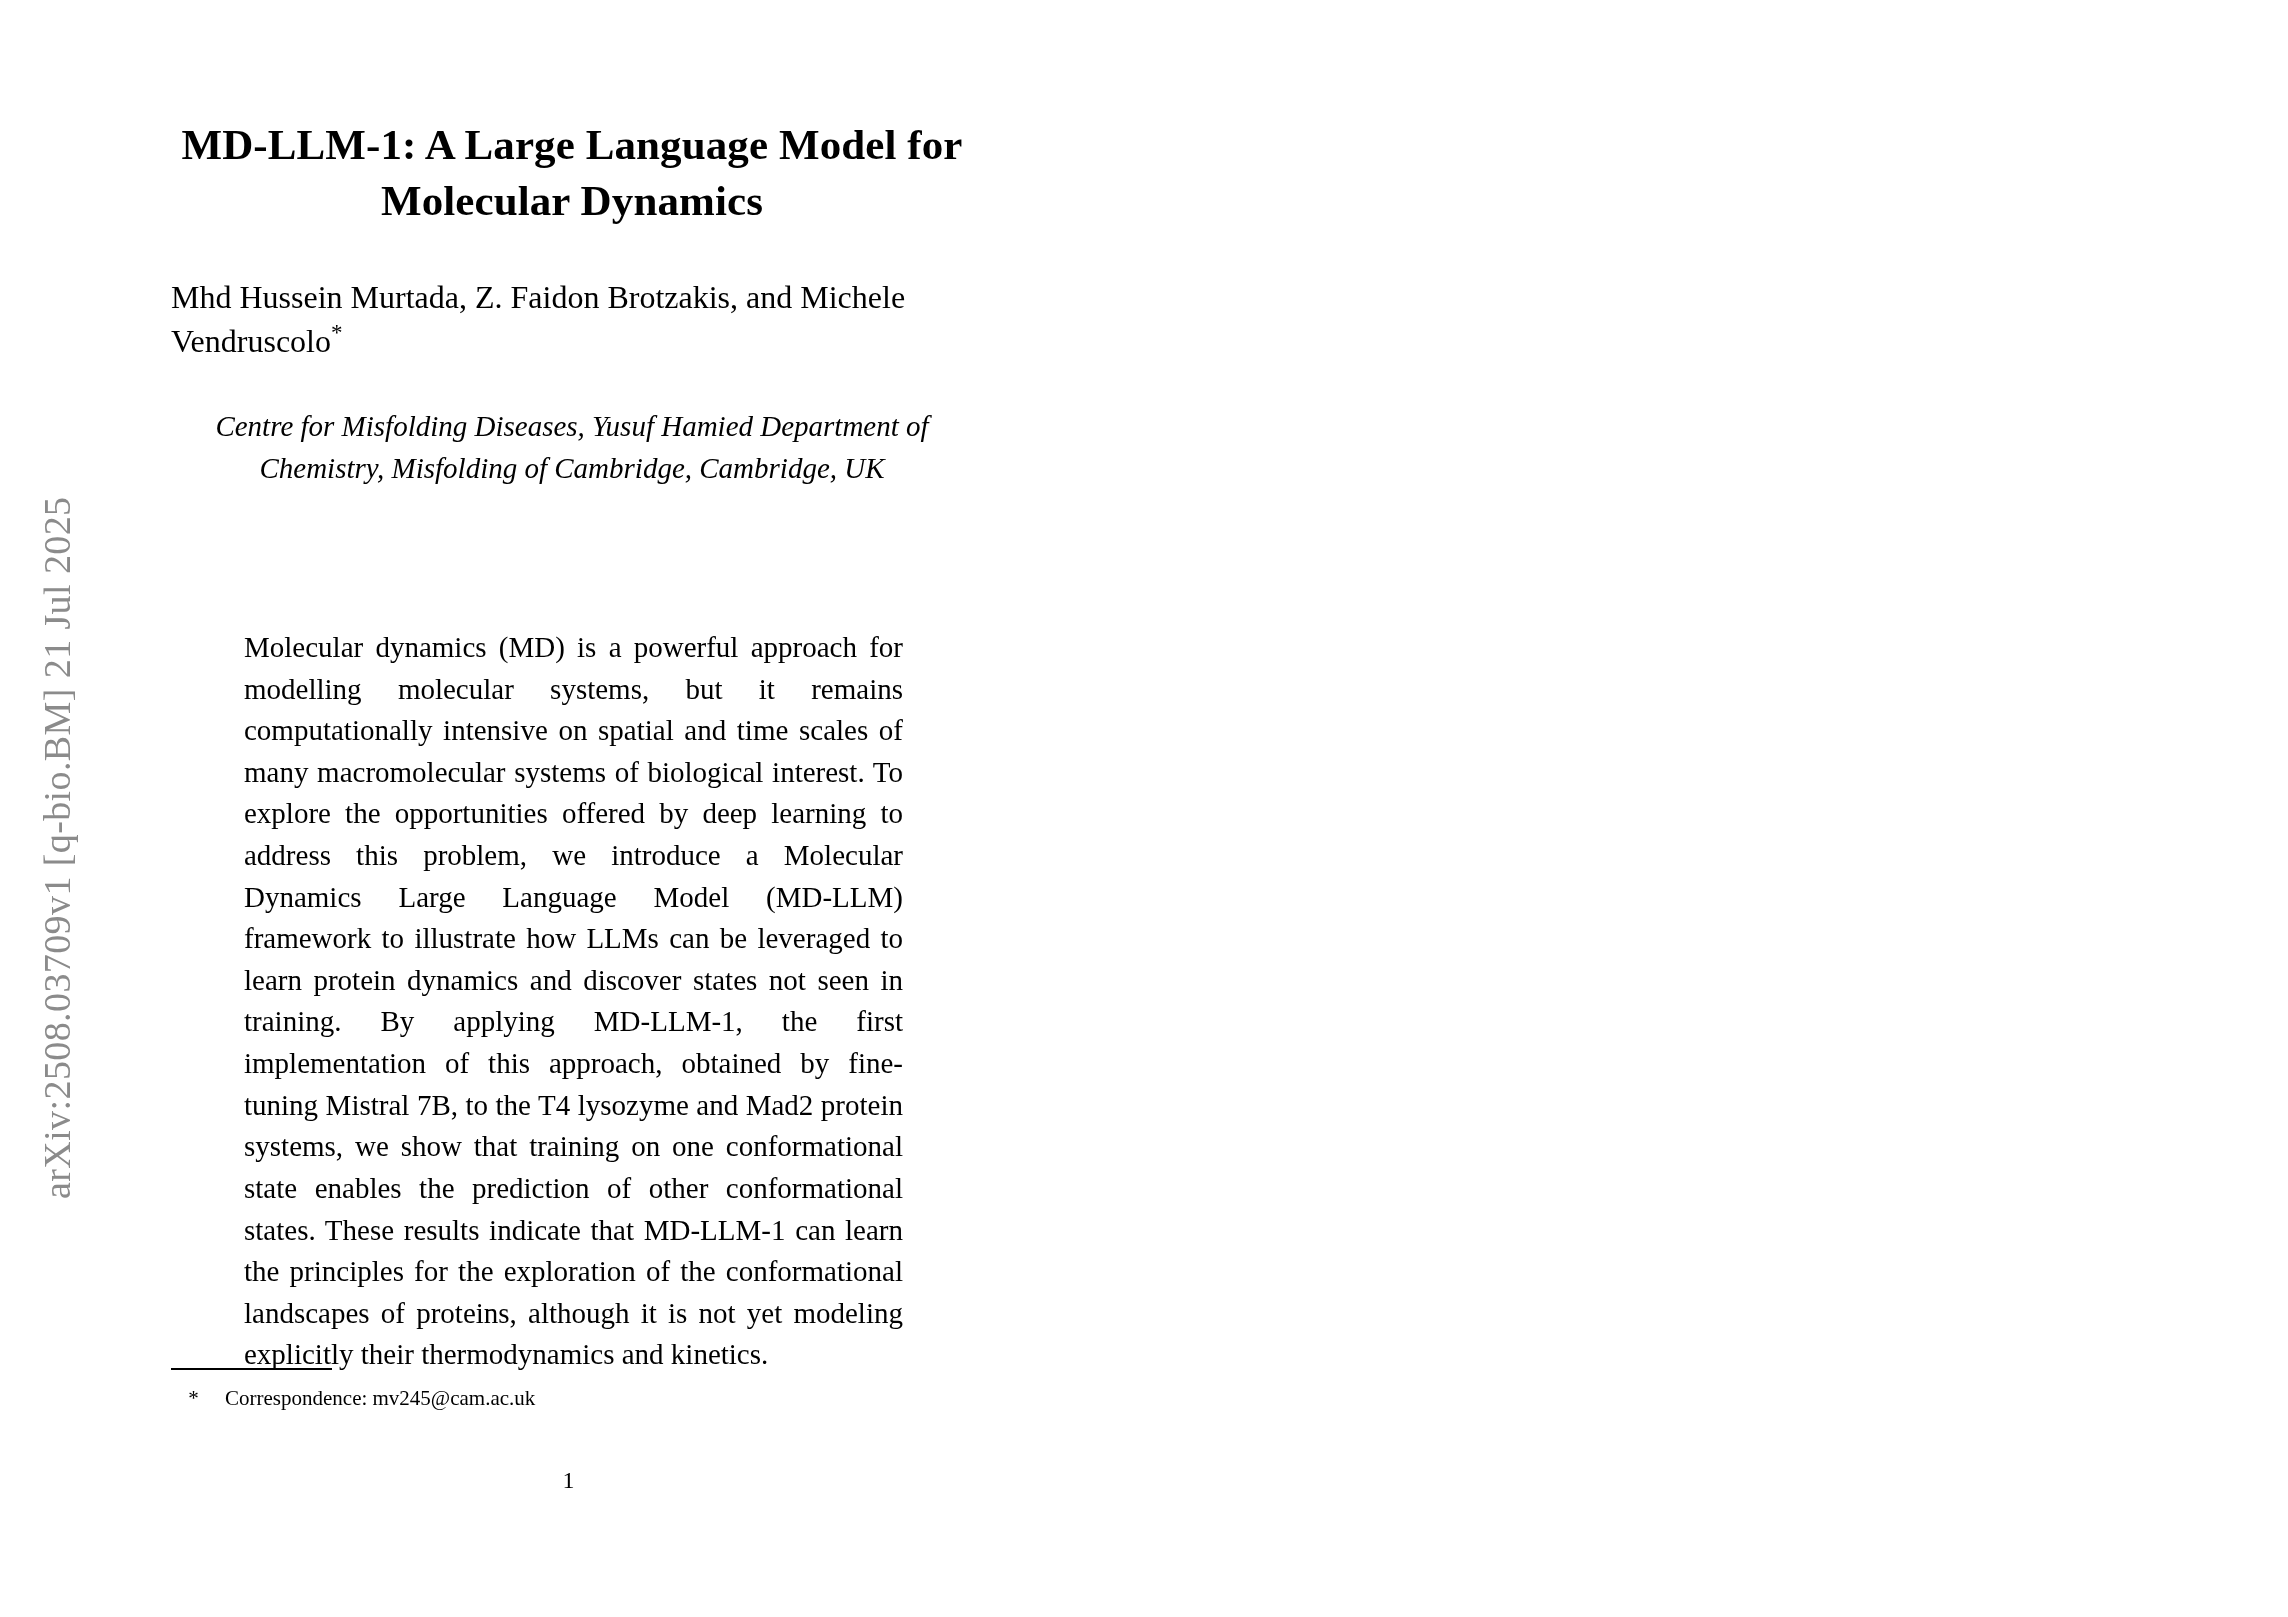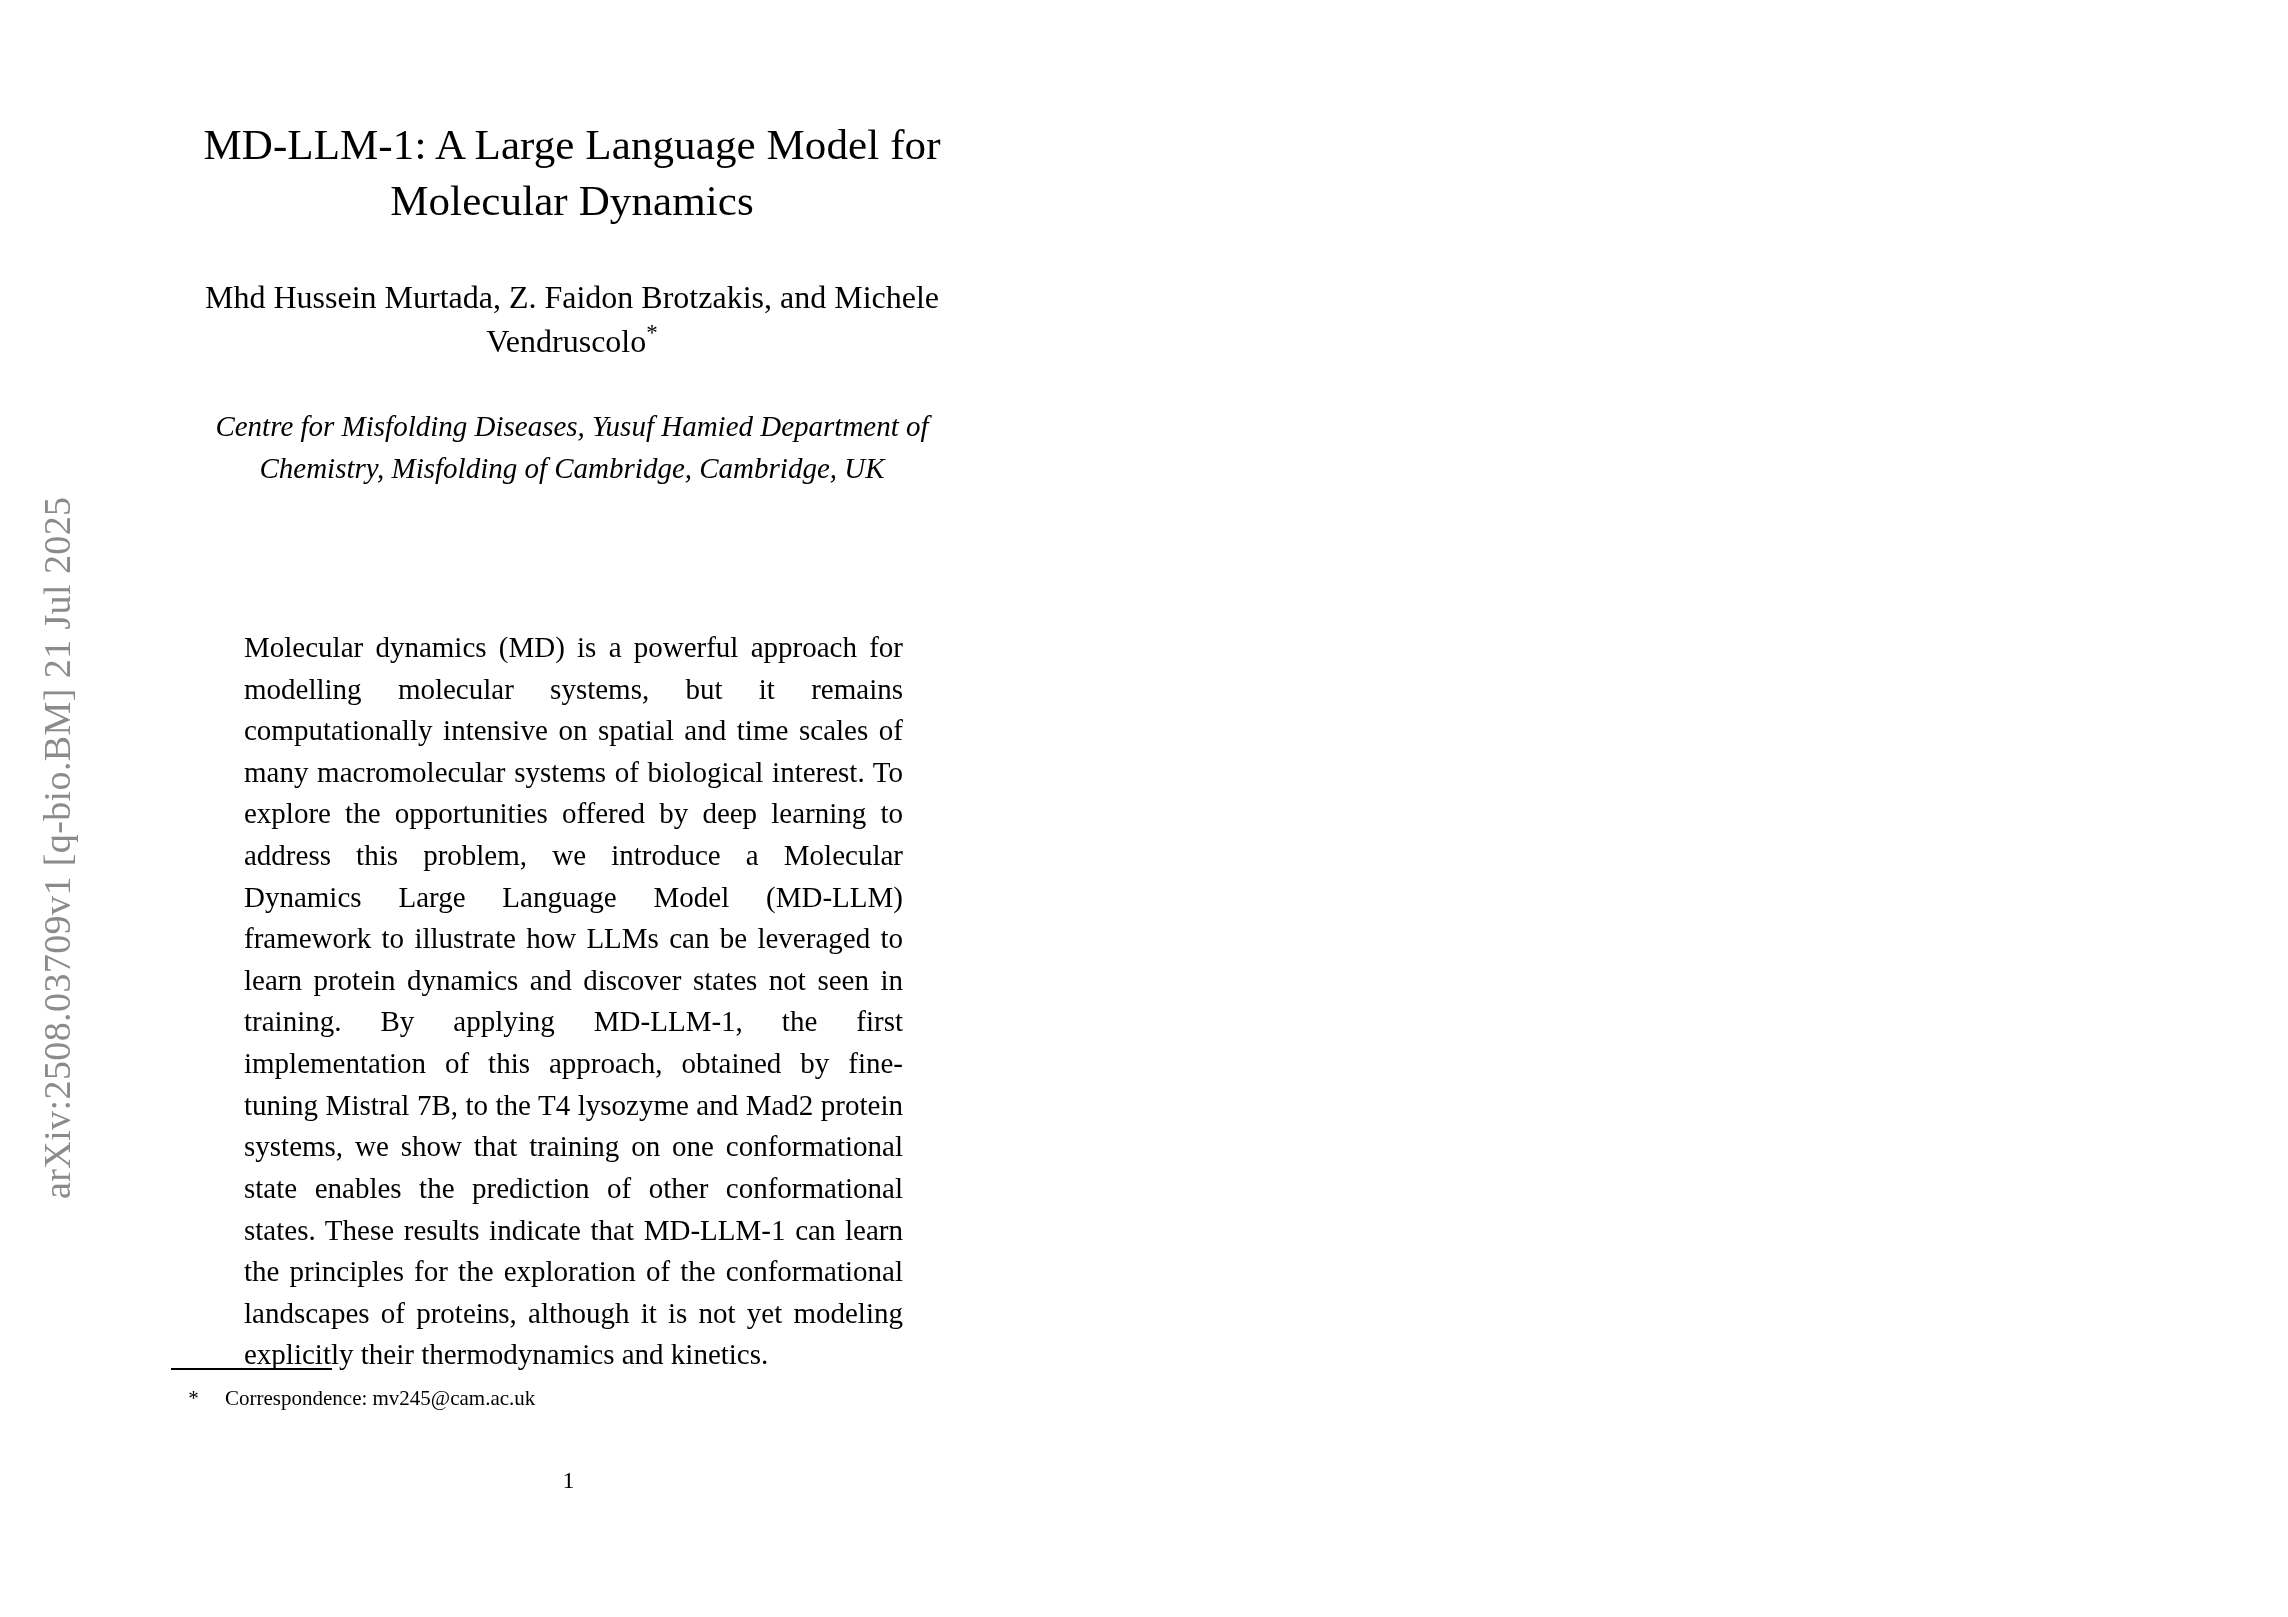--- a/index.html
+++ b/index.html
@@ -51,30 +51,29 @@
 
   
   #title-block {
     position: absolute;
     left: 171px;
     top: 117px;
     width: 802px;
   }
   #paper-title {
     font-size: 43px;
-    font-weight: normal;
+    font-weight: bold;
     line-height: 1.30;
     text-align: center;
     margin: 0 0 46px 0;
     letter-spacing: 0.1px;
   }
   #authors-line {
     font-size: 32px;
     line-height: 1.38;
-    text-align: center;
     margin: 8px 0 42px 0;
   }
   #authors-line .corr-mark {
     font-size: 23px;
     vertical-align: super;
     line-height: 0;
   }
   #affiliation-line {
     font-size: 29px;
     font-style: italic;

